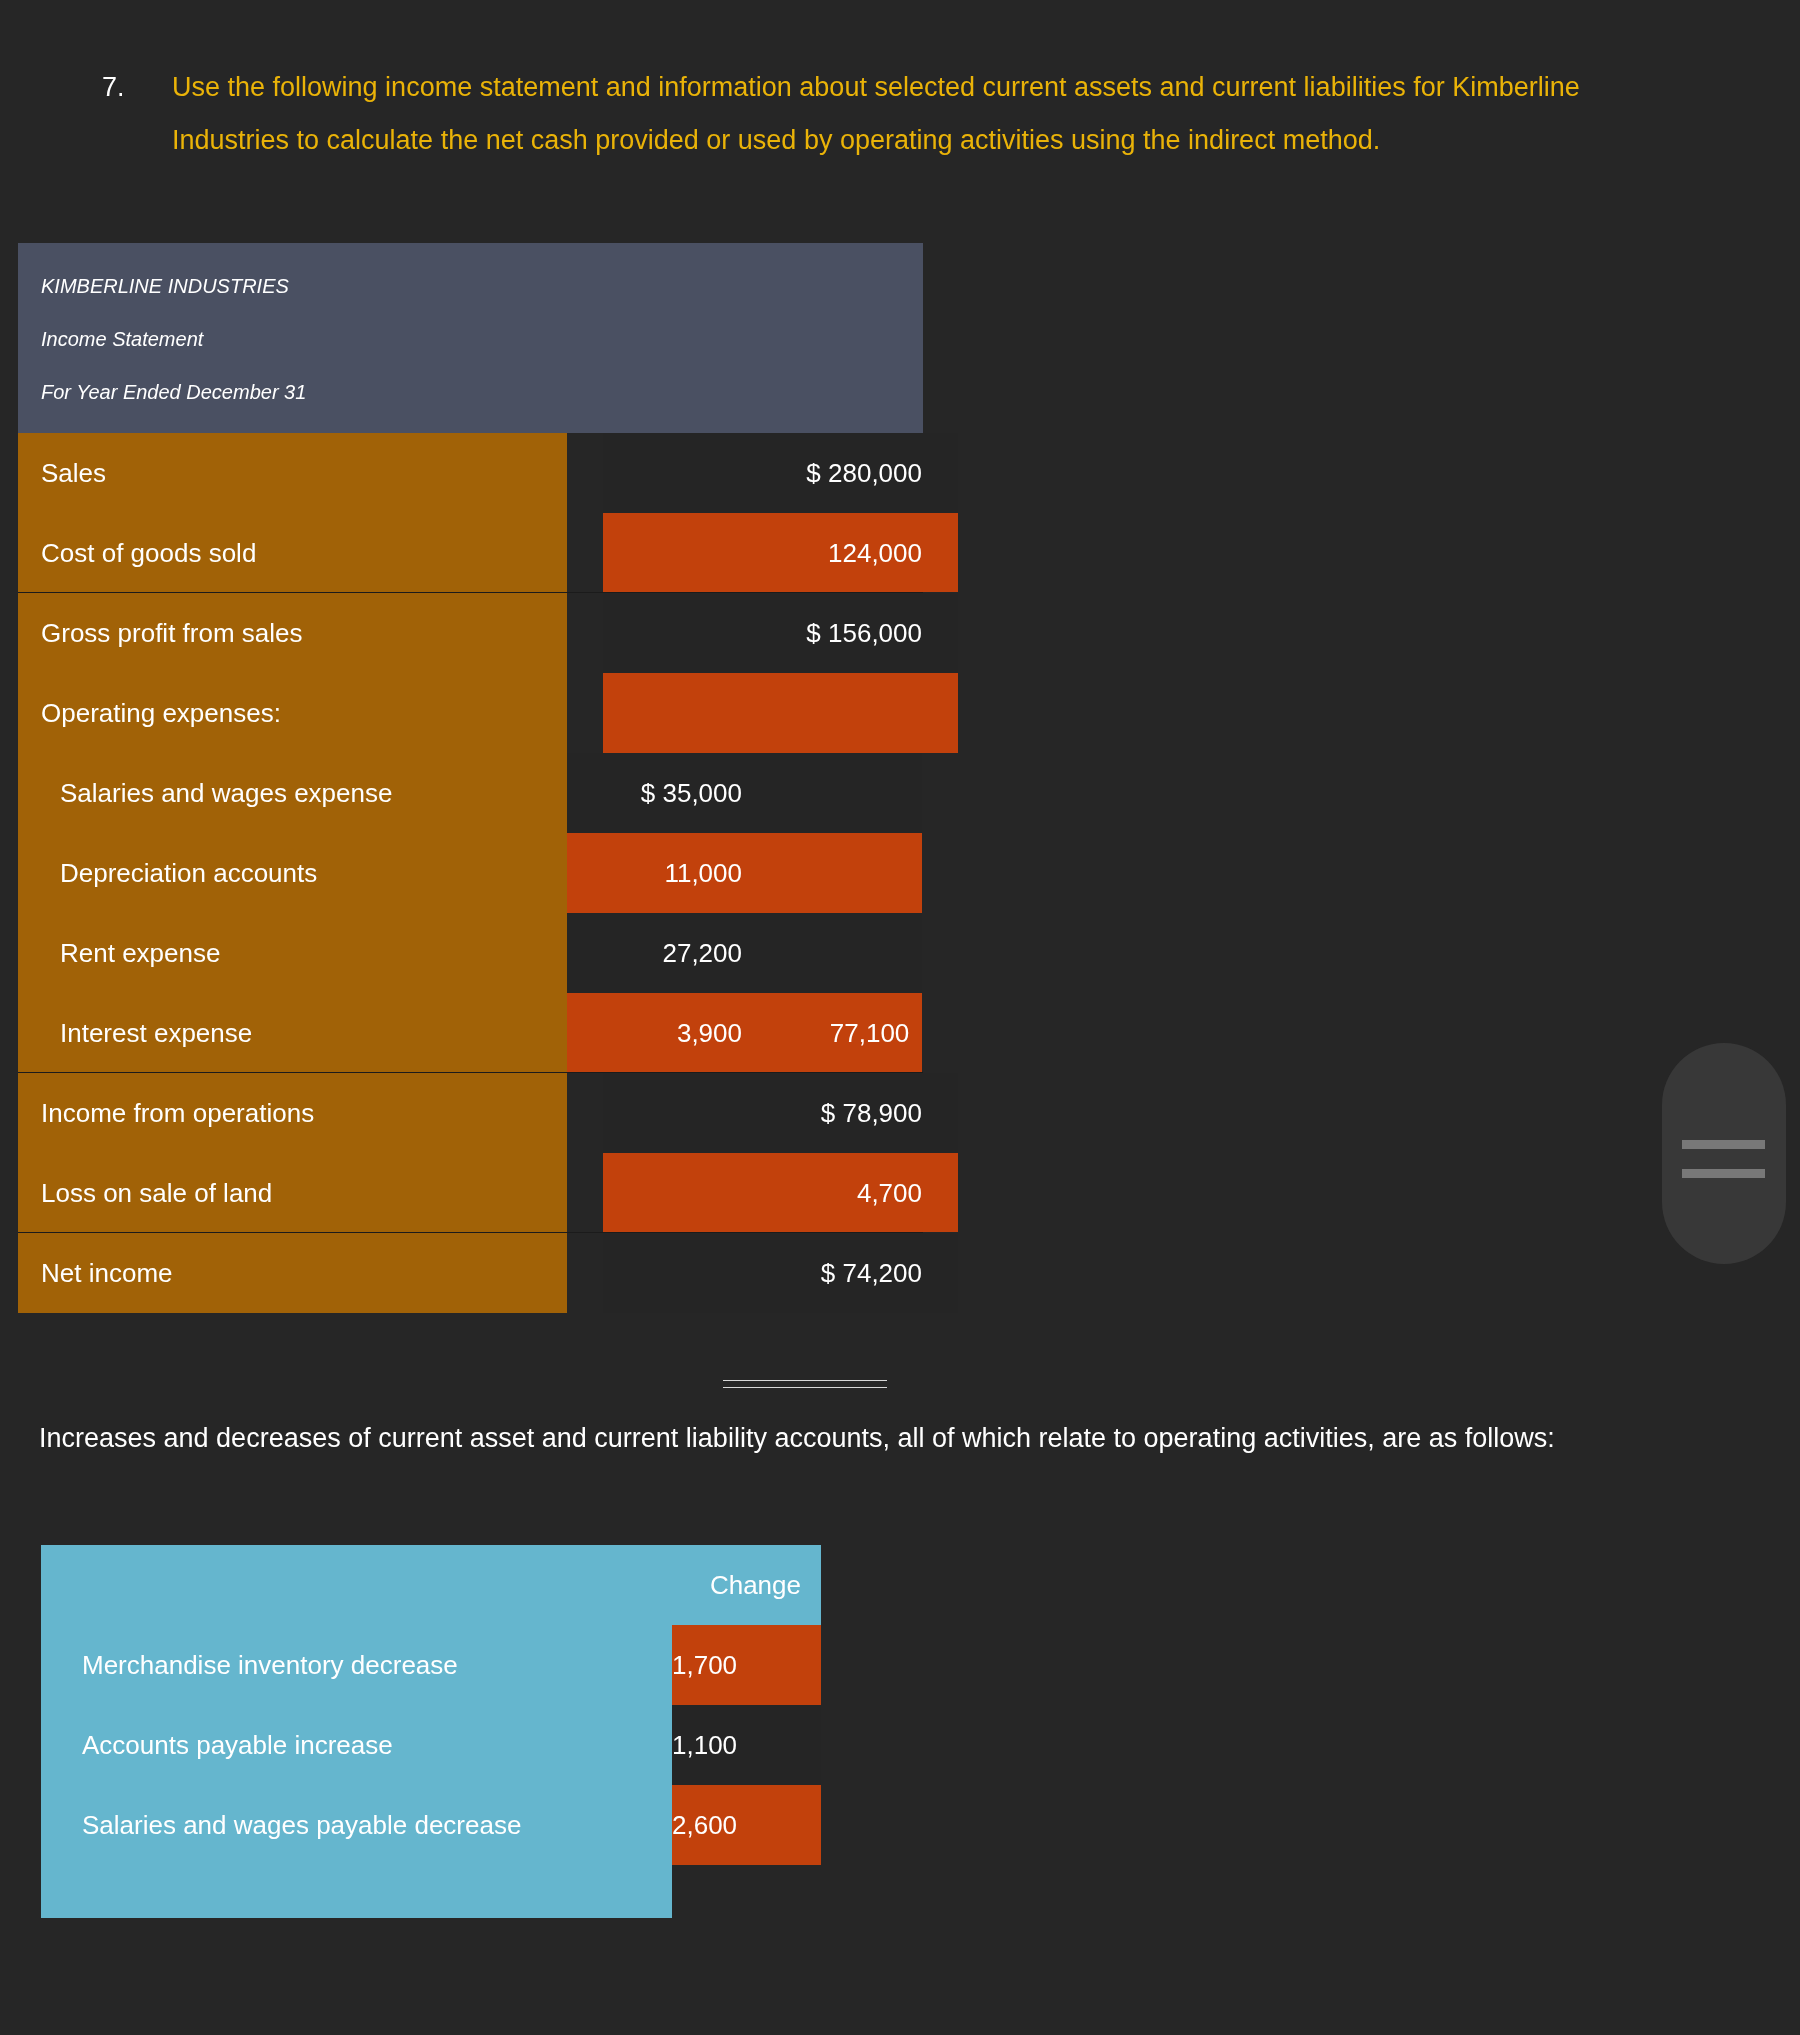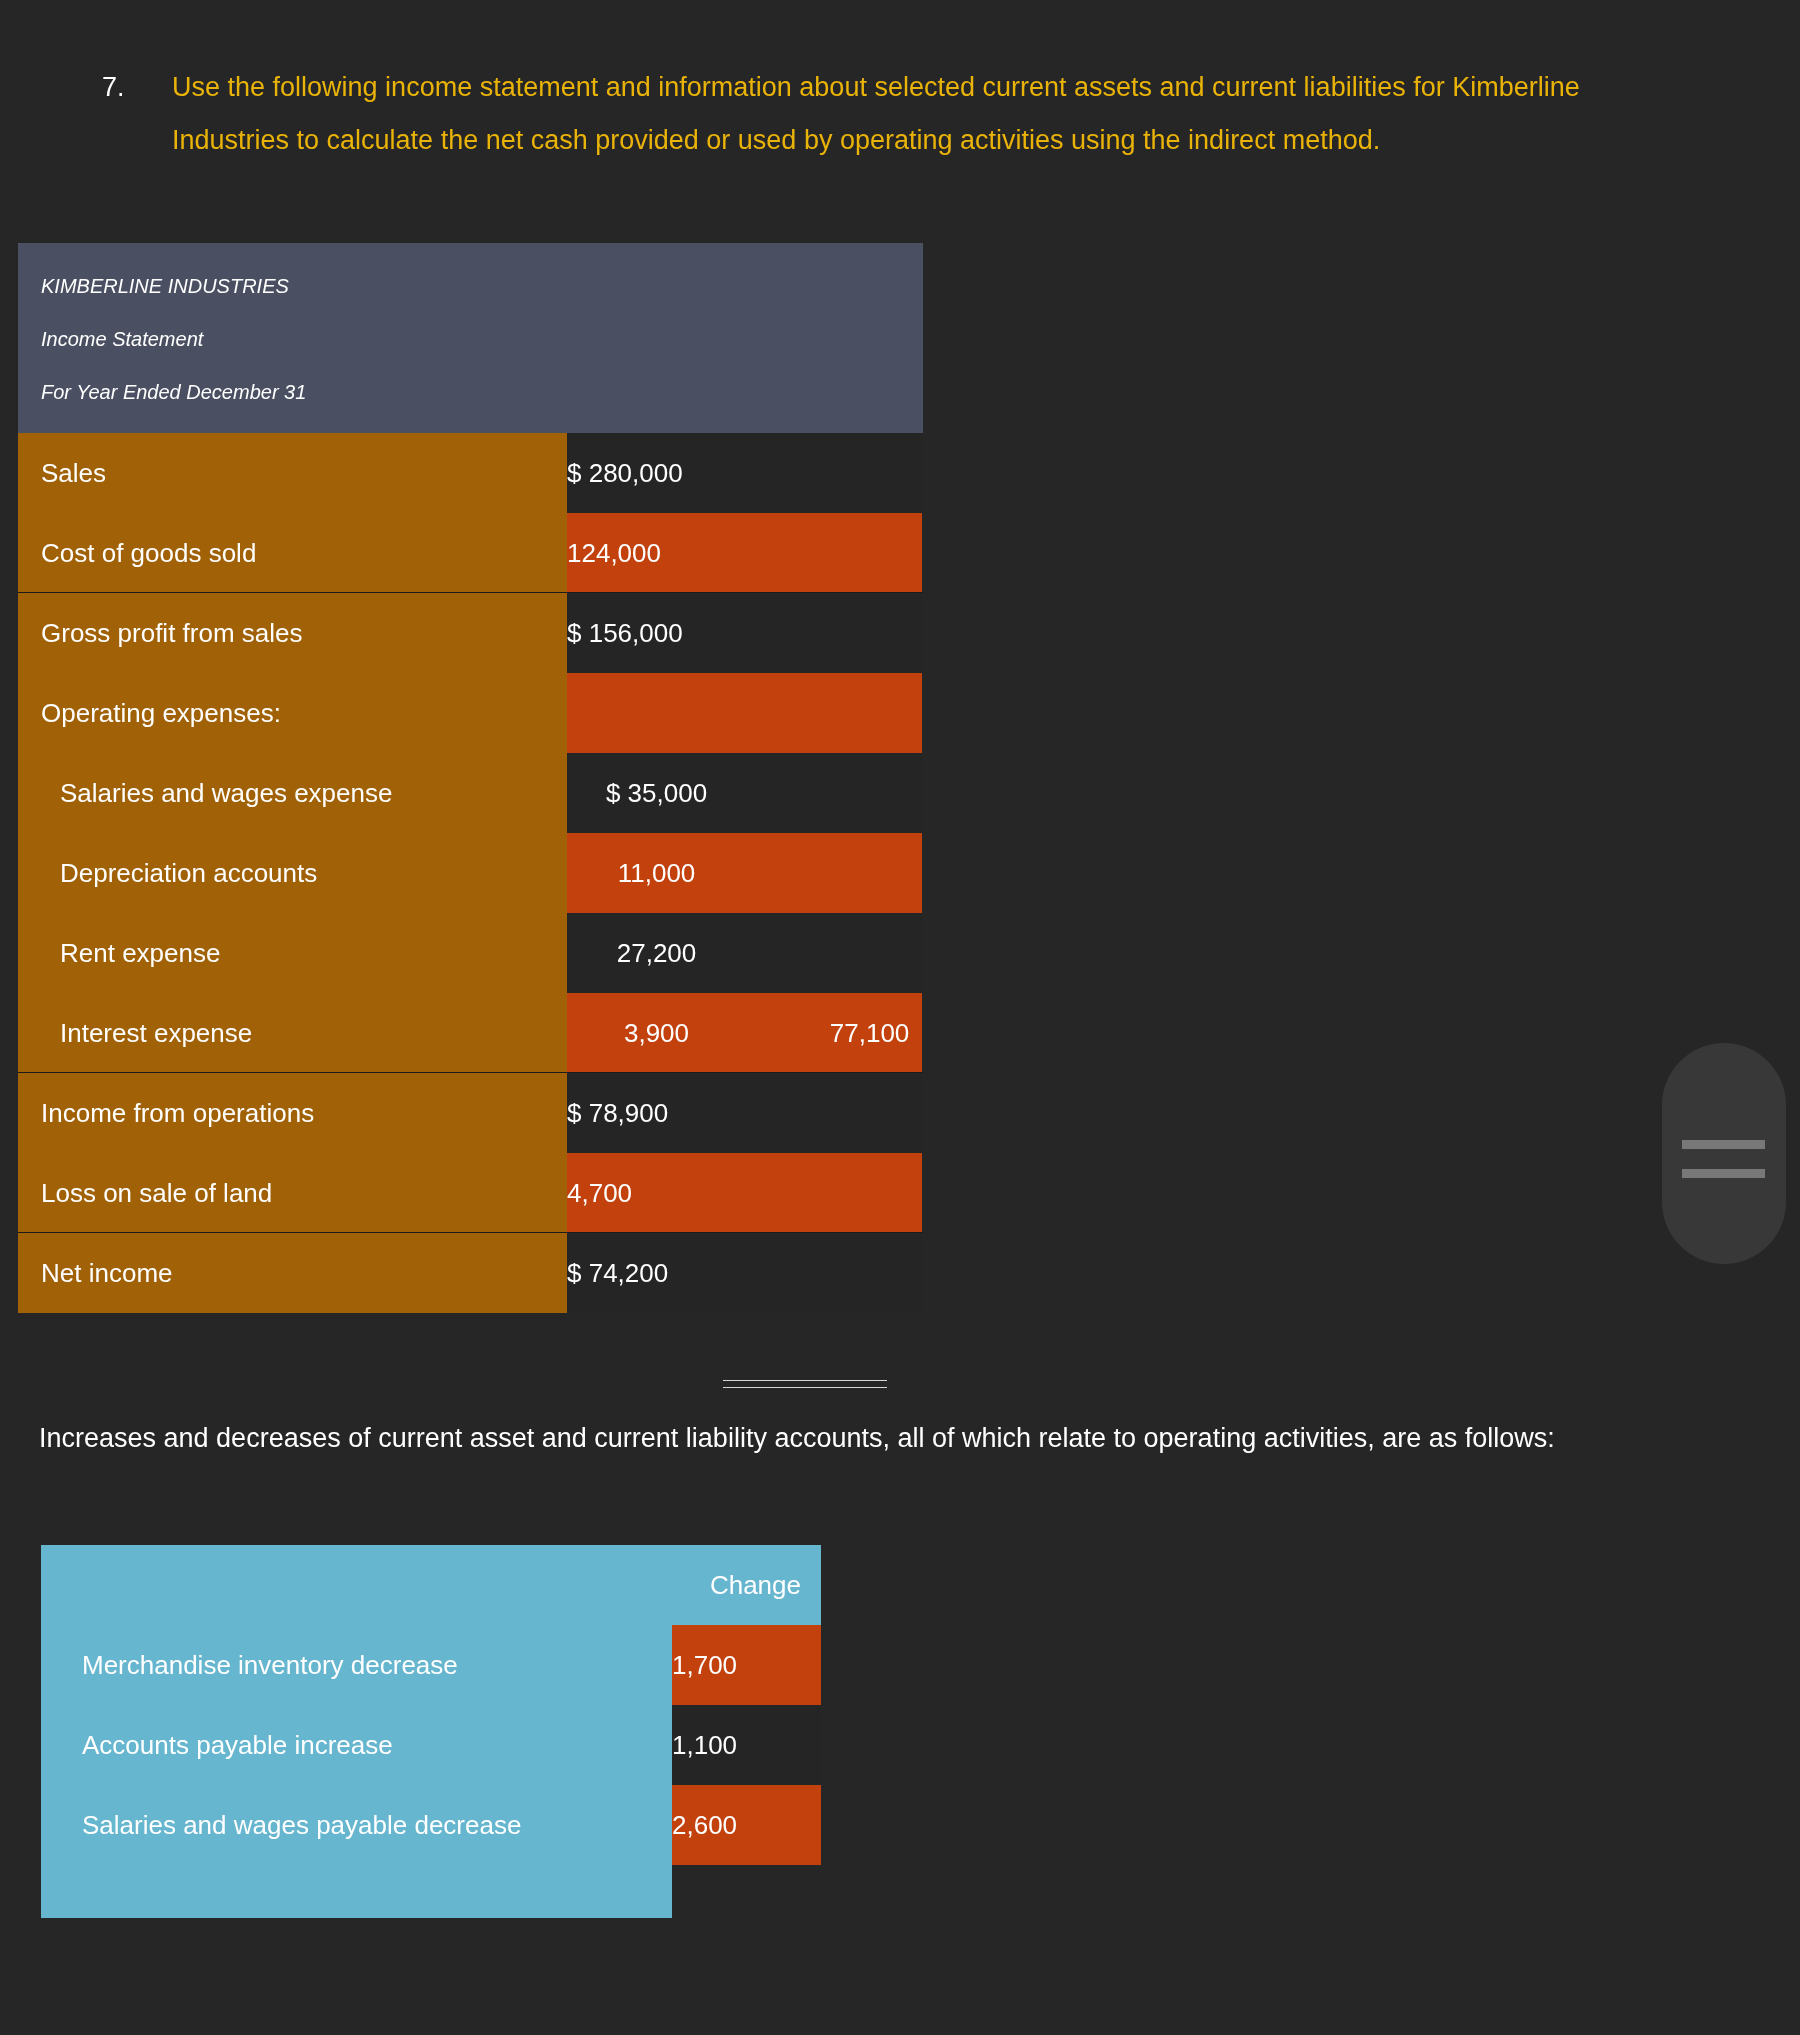--- a/index.html
+++ b/index.html
@@ -95,21 +95,21 @@
   .svals {
     flex: 1 1 auto;
     display: flex;
     position: relative;
   }
   .scol1 {
     width: 175px;
     flex: 0 0 175px;
     font-size: 26px;
     line-height: 80px;
-    text-align: center;
+    text-align: right;
     padding-left: 4px;
     box-sizing: border-box;
     white-space: nowrap;
     position: relative;
     z-index: 3;
   }
   .scol2 {
     width: 180px;
     flex: 0 0 180px;
     font-size: 26px;
@@ -118,24 +118,25 @@
     padding-right: 12.7px;
     box-sizing: border-box;
     white-space: nowrap;
   }
   
   .scol-full {
     width: 355px;
     flex: 0 0 355px;
     font-size: 26px;
     line-height: 80px;
-    text-align: left;
+    text-align: right;
     padding-right: 36px;
     box-sizing: border-box;
     white-space: nowrap;
+    margin-left: 36px;
   }
   .vbg-a { background: #252525; }
   .vbg-b { background: #c2410c; }
 
   .double-rule {
     position: absolute;
     left: 723px;
     top: 1380px;
     width: 164px;
     height: 5.7px;

